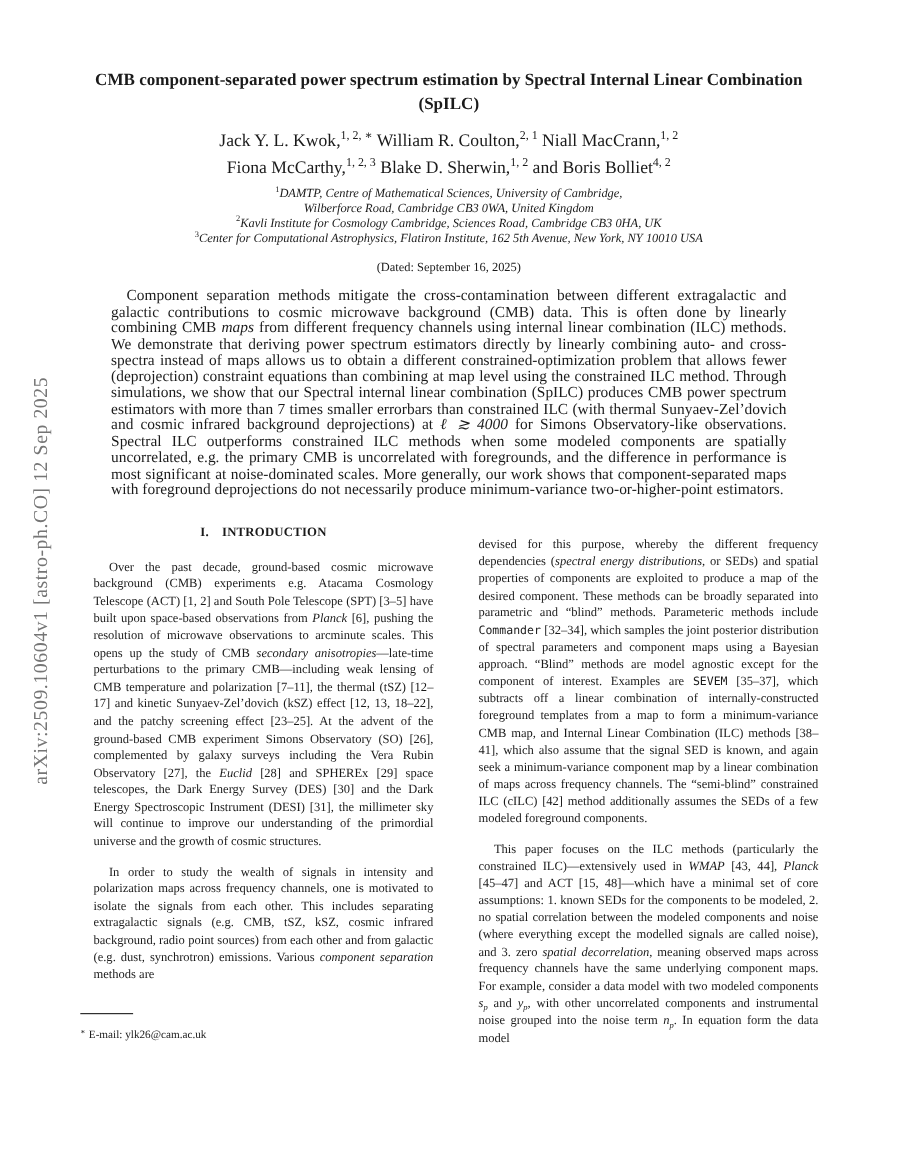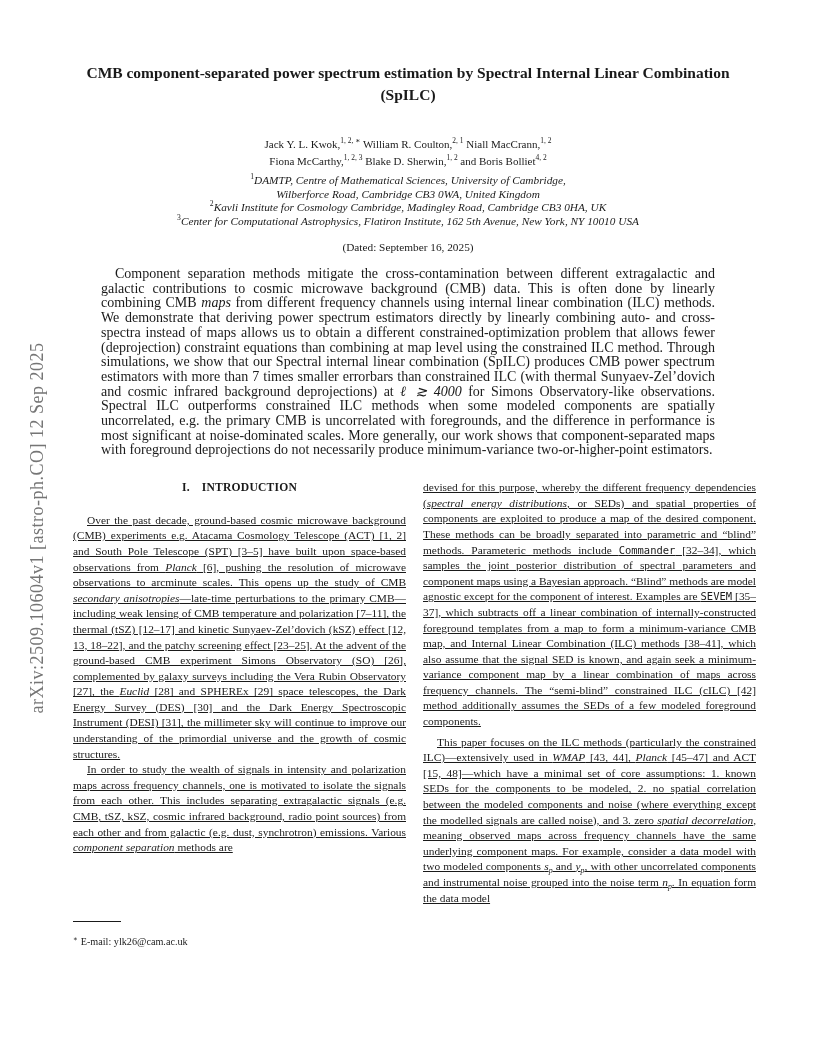--- a/index.html
+++ b/index.html
@@ -19,41 +19,41 @@
     white-space:nowrap;color:#757575;
     font-size:18px;letter-spacing:0.5px;
   }
 
   .page-inner{position:absolute;top:0;left:0;width:816px;height:1056px;}
 
   .paper-title{
     margin:62px auto 3px auto;width:680px;text-align:center;
     font-weight:bold;font-size:15.5px;line-height:1.4;
   }
-  .authors{margin:31px auto 0 auto;width:620px;text-align:center;font-size:11px;line-height:1.48;}
+  .authors{margin:12px auto 0 auto;width:620px;text-align:center;font-size:16px;line-height:1.48;}
   .affiliations{margin:5px auto 12px auto;width:700px;text-align:center;font-style:normal;font-size:11.3px;line-height:1.22;}
   .affil-line .it{font-style:italic;}
   .dated{margin:6px auto 12px auto;text-align:center;font-size:11.3px;}
 
   .abstract{
     margin:14px auto 0 auto;width:614px;text-align:justify;
     font-size:14px;line-height:14.7px;
   }
   .abstract .lead-indent{display:inline-block;width:14px;}
 
   .columns{
     display:flex;gap:17px;margin:22px 60px 0 73px;
   }
   .col{width:333px;text-align:justify;font-size:11.4px;line-height:15.6px;}
   .section-heading{
     text-align:center;font-weight:bold;font-size:11.6px;
     margin:0 0 17px 0;letter-spacing:0.2px;
   }
   .section-heading .sec-num{margin-right:12px;}
-  .para{margin:0;text-decoration:underline;}
+  .para{margin:12px;}
   .para.indent .lead-indent{display:inline-block;width:14px;}
   .col-right .para + .para{margin-top:5px;}
 
   .footnote-block{position:absolute;left:73px;top:921px;width:340px;}
   .footnote-rule{width:48px;border:none;border-top:1px solid #1a1a1a;margin:0 0 14px 0;}
   .footnote-text{font-size:10.2px;}
   .footnote-text sup{margin-right:3px;}
 </style>
 </head>
 <body>
@@ -65,21 +65,21 @@
   <div class="paper-title">CMB component-separated power spectrum estimation by Spectral Internal Linear Combination (SpILC)</div>
 
   <div class="authors">
     <div><span>Jack Y. L. Kwok,</span><sup>1, 2, ∗</sup><span> William R. Coulton,</span><sup>2, 1</sup><span> Niall MacCrann,</span><sup>1, 2</sup></div>
     <div><span>Fiona McCarthy,</span><sup>1, 2, 3</sup><span> Blake D. Sherwin,</span><sup>1, 2</sup><span> and Boris Bolliet</span><sup>4, 2</sup></div>
   </div>
 
   <div class="affiliations">
     <div class="affil-line"><sup>1</sup><span class="it">DAMTP, Centre of Mathematical Sciences, University of Cambridge,</span></div>
     <div class="affil-line"><span class="it">Wilberforce Road, Cambridge CB3 0WA, United Kingdom</span></div>
-    <div class="affil-line"><sup>2</sup><span class="it">Kavli Institute for Cosmology Cambridge, Madingley Road, Cambridge CB3 0HA, UK</span></div>
+    <div class="affil-line"><sup>2</sup><span class="it">Kavli Institute for Cosmology Cambridge, Sciences Road, Cambridge CB3 0HA, UK</span></div>
     <div class="affil-line"><sup>3</sup><span class="it">Center for Computational Astrophysics, Flatiron Institute, 162 5th Avenue, New York, NY 10010 USA</span></div>
   </div>
 
   <div class="dated">(Dated: September 16, 2025)</div>
 
   <div class="abstract"><span class="lead-indent"></span><span><span>Component separation methods mitigate the cross-contamination between different extragalactic and galactic contributions to cosmic microwave background (CMB) data. This is often done by linearly combining CMB </span><span class="it">maps</span><span> from different frequency channels using internal linear combination (ILC) methods. We demonstrate that deriving power spectrum estimators directly by linearly combining auto- and cross-spectra instead of maps allows us to obtain a different constrained-optimization problem that allows fewer (deprojection) constraint equations than combining at map level using the constrained ILC method. Through simulations, we show that our Spectral internal linear combination (SpILC) produces CMB power spectrum estimators with more than 7 times smaller errorbars than constrained ILC (with thermal Sunyaev-Zel’dovich and cosmic infrared background deprojections) at </span><span class="it">ℓ ≳ 4000</span><span> for Simons Observatory-like observations. Spectral ILC outperforms constrained ILC methods when some modeled components are spatially uncorrelated, e.g. the primary CMB is uncorrelated with foregrounds, and the difference in performance is most significant at noise-dominated scales. More generally, our work shows that component-separated maps with foreground deprojections do not necessarily produce minimum-variance two-or-higher-point estimators.</span></span></div>
 
   <div class="columns">
     <div class="col col-left">
       <div class="section-heading"><span class="sec-num">I.</span><span>INTRODUCTION</span></div>

